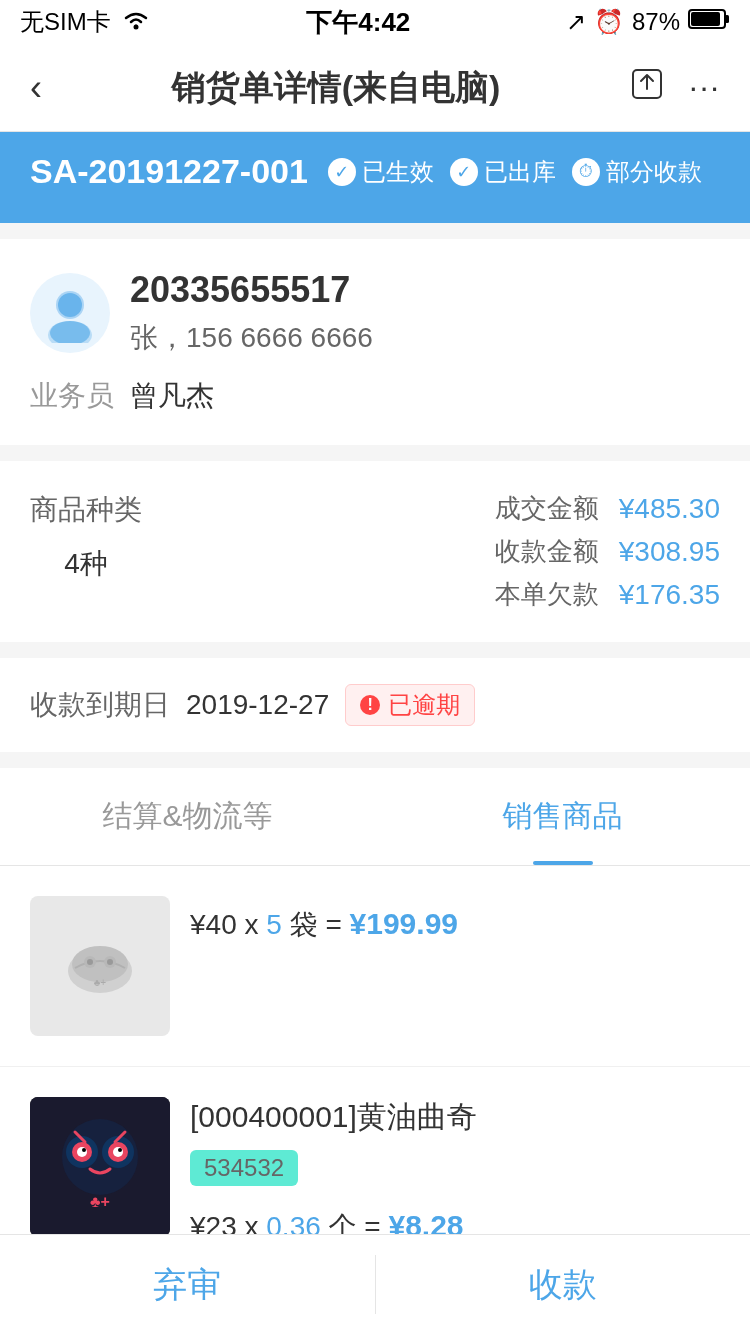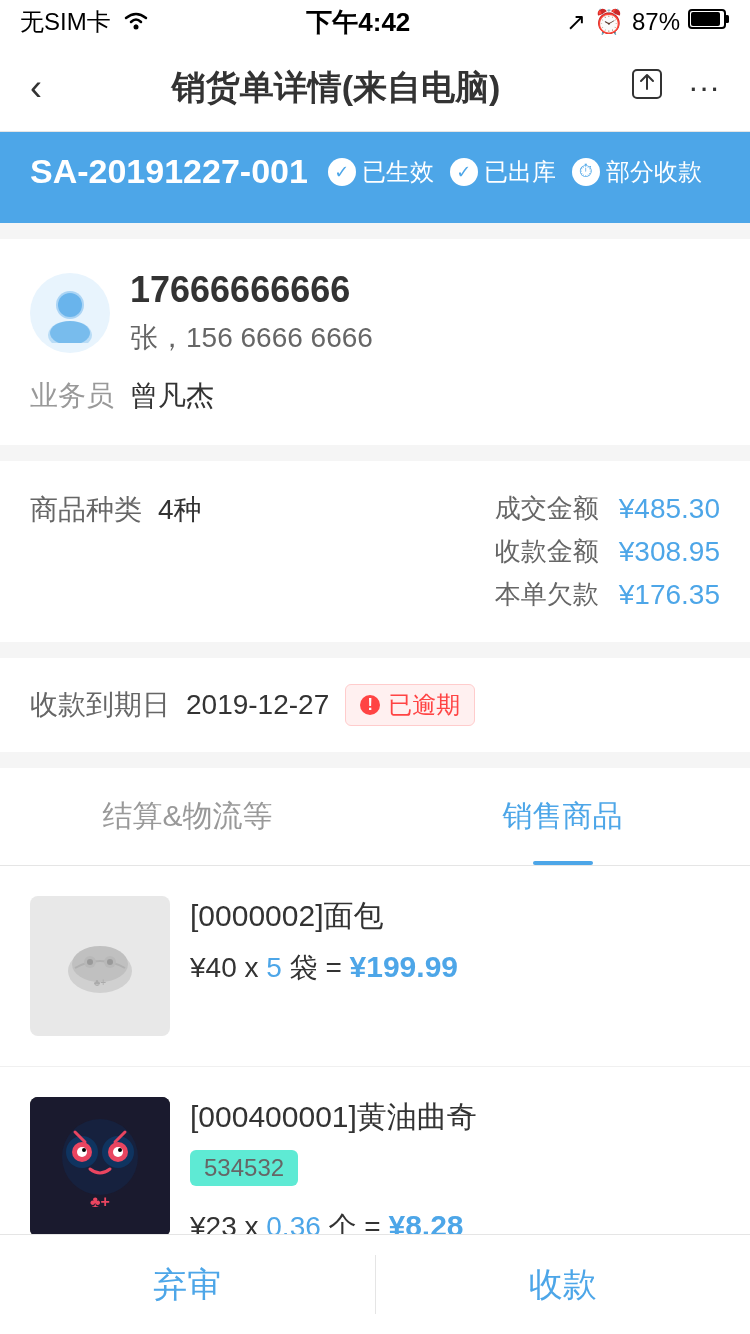--- a/index.html
+++ b/index.html
@@ -142,21 +142,21 @@
     .stats-section {
       background: #fff;
       margin-top: 16px;
       padding: 30px;
     }
     .stats-row {
       display: flex;
       justify-content: space-between;
       align-items: flex-start;
     }
-    .stats-left { display: flex; align-items: center; gap: 16px; }
+    .stats-left { display: flex; align-items: center; gap: 16px; flex-direction: column; }
     .stats-label { color: #666; font-size: 28px; }
     .stats-count { color: #333; font-size: 28px; font-weight: 500; }
     .stats-right {
       display: flex;
       flex-direction: column;
       align-items: flex-end;
       gap: 8px;
     }
     .stat-item {
       display: flex;
@@ -394,21 +394,21 @@
   <div class="customer-top">
     <div class="avatar">
       <svg width="60" height="60" viewBox="0 0 60 60">
         <circle cx="30" cy="22" r="14" fill="#4da6e8" opacity="0.4"></circle>
         <ellipse cx="30" cy="52" rx="22" ry="14" fill="#4da6e8" opacity="0.3"></ellipse>
         <circle cx="30" cy="22" r="12" fill="#4da6e8" opacity="0.7"></circle>
         <ellipse cx="30" cy="50" rx="20" ry="12" fill="#4da6e8" opacity="0.6"></ellipse>
       </svg>
     </div>
     <div>
-      <div class="customer-name">17666666666</div>
+      <div class="customer-name">20335655517</div>
       <div class="customer-sub">
         <span>张</span>，<span>156 6666 6666</span>
       </div>
     </div>
   </div>
   <div class="customer-meta">
     <div class="customer-meta-item">
       <span class="meta-label">业务员</span>
       <span class="meta-value">曾凡杰</span>
     </div>
@@ -464,23 +464,20 @@
         <path d="M15 42 Q40 28 65 42" stroke="#b0b0b0" stroke-width="2" fill="none"></path>
 
         <circle cx="30" cy="36" r="6" fill="#b8b8b8"></circle>
         <circle cx="50" cy="36" r="6" fill="#b8b8b8"></circle>
         <circle cx="30" cy="36" r="3" fill="#999"></circle>
         <circle cx="50" cy="36" r="3" fill="#999"></circle>
         <text x="40" y="60" text-anchor="middle" font-size="10" fill="#aaa">♣+</text>
       </svg>
     </div>
     <div class="product-info">
-      <div class="product-name">
-        <span>[0000002]</span><span>面包</span>
-      </div>
       <div class="product-price-row">
         <span>¥40</span>
         <span> x </span>
         <span class="price-highlight">5</span>
         <span>袋</span>
         <span> = </span>
         <span class="price-total">¥199.99</span>
       </div>
     </div>
   </div>

